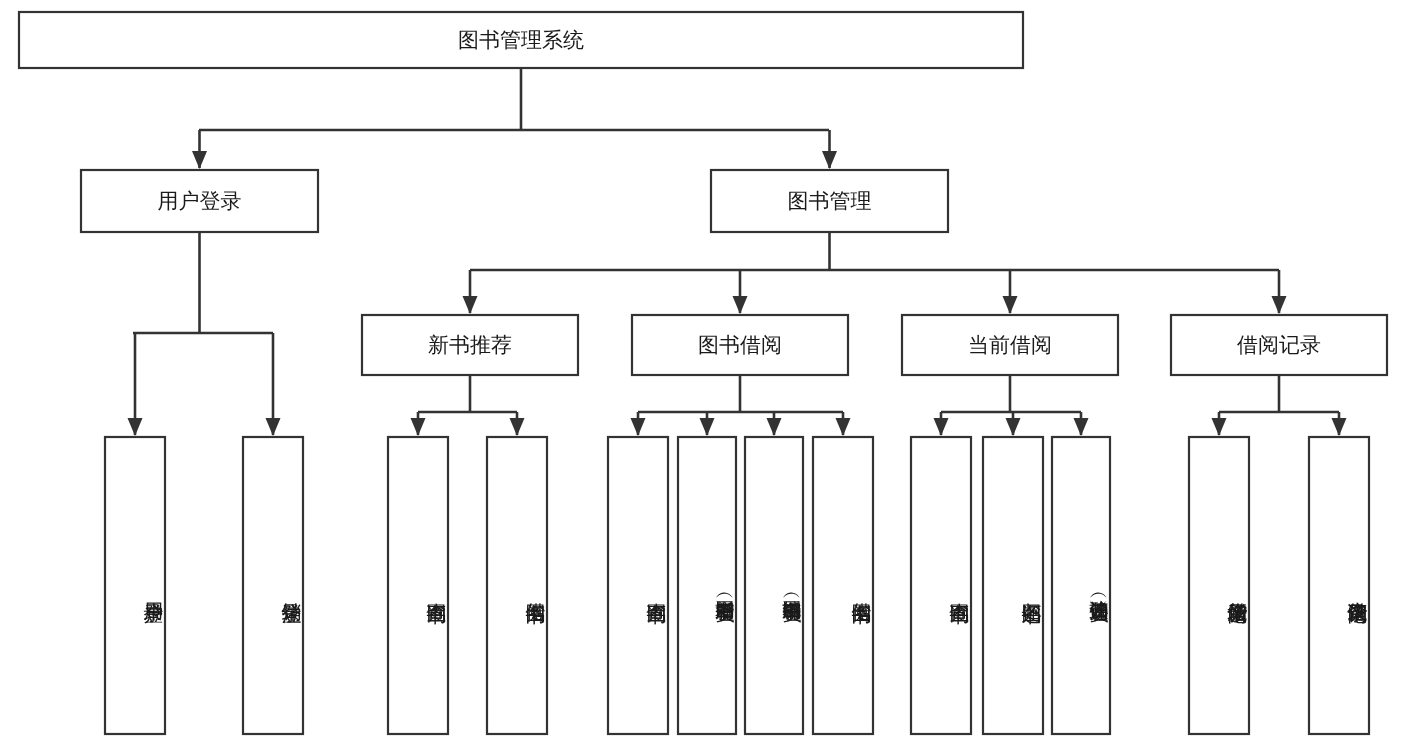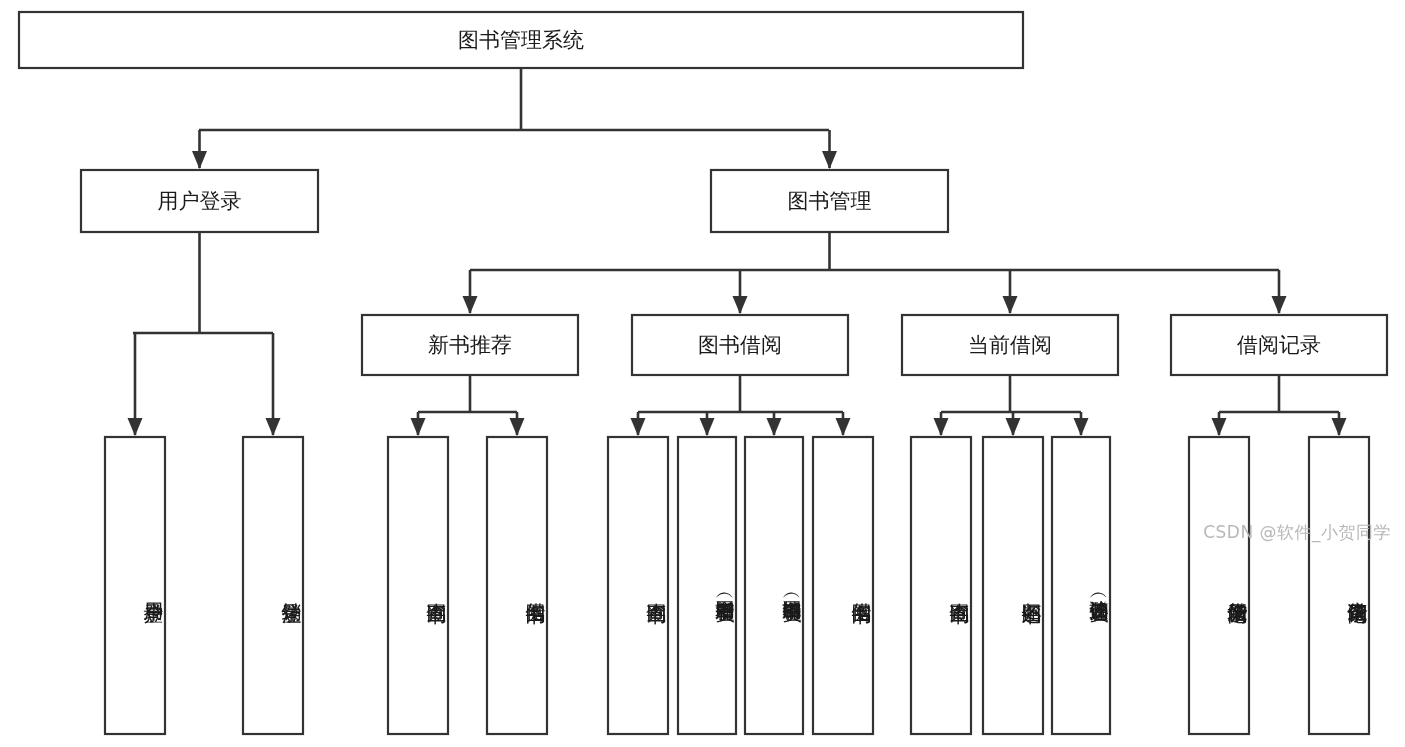--- a/index.html
+++ b/index.html
@@ -240,15 +240,14 @@
         </g>
         <g>
           <rect x="1309" y="437" width="60" height="297" class="node-box"></rect>
           <foreignObject x="1309" y="445" width="60" height="285" class="leaf-label-fo"><div xmlns="http://www.w3.org/1999/xhtml" class="leaf-label" style="font-size: 20px;">
               <div style="writing-mode: vertical-rl; text-orientation: upright;">查询借阅记录</div>
             </div></foreignObject>
         </g>
       </g>
   </svg>
 
-  <div class="watermark">CSDN @软件_小贺同学</div>
 
 </div>
 
 </body></html>

